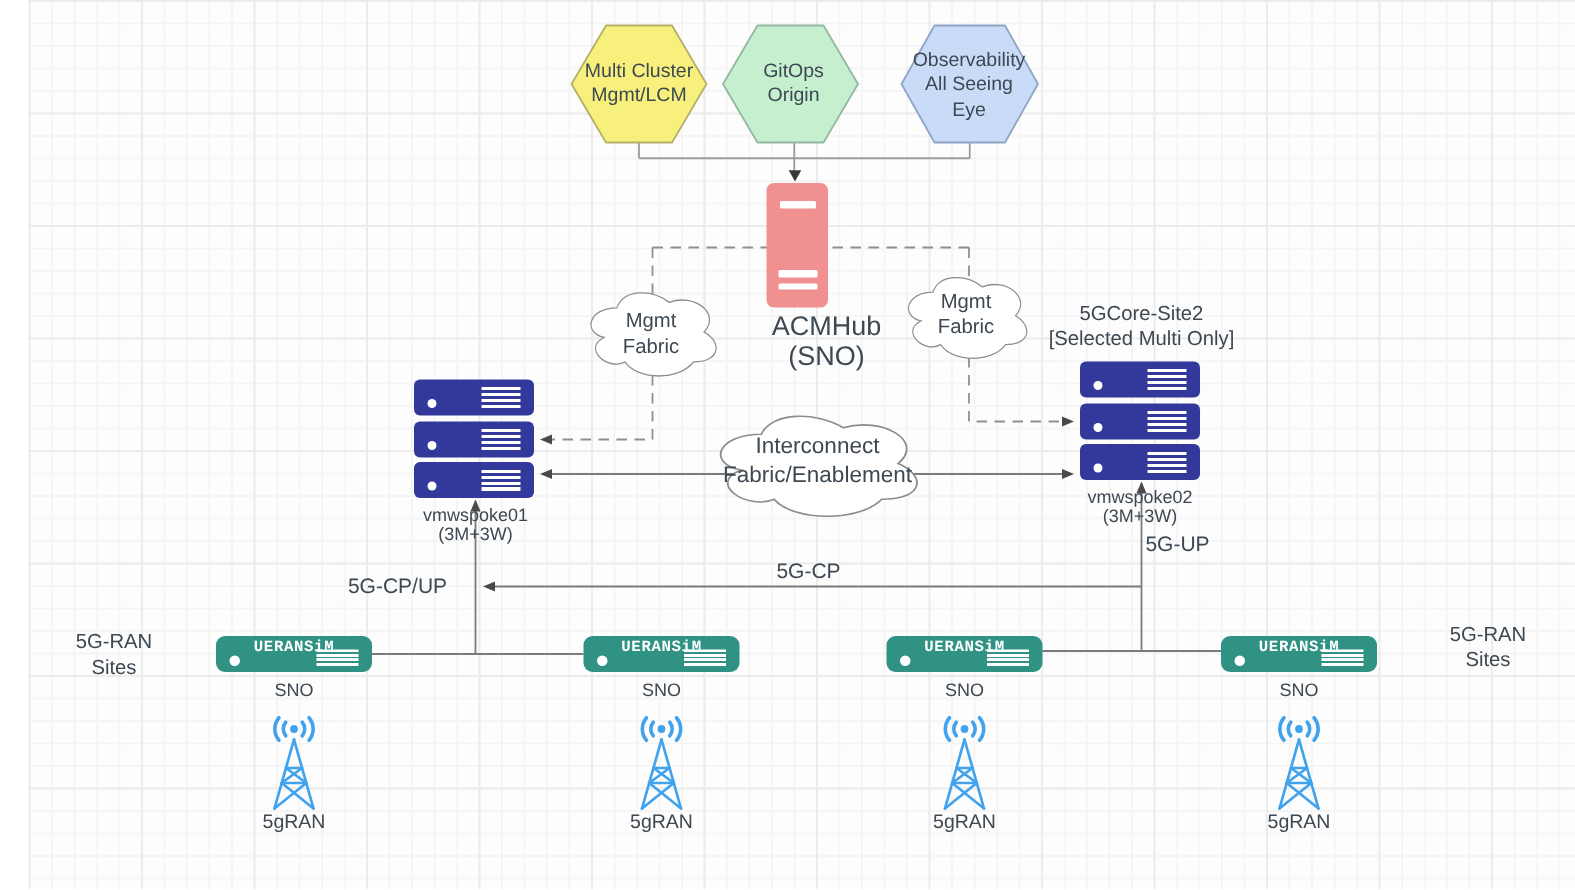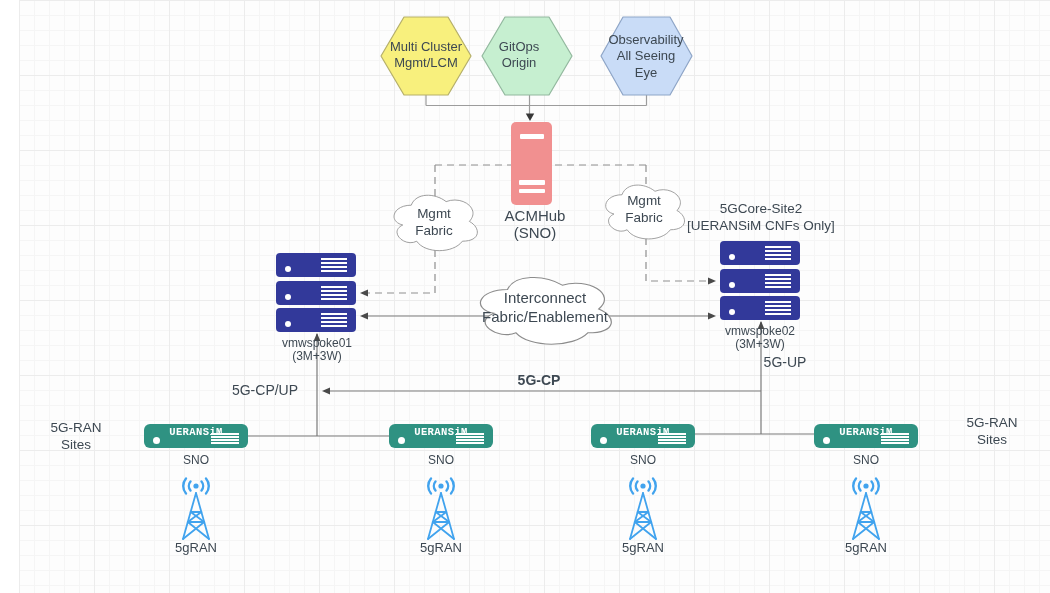--- a/index.html
+++ b/index.html
@@ -124,32 +124,32 @@
     </g>
 
     <use href="#antennaSym" transform="translate(157,477)"></use>
     <use href="#antennaSym" transform="translate(402,477)"></use>
     <use href="#antennaSym" transform="translate(604,477)"></use>
     <use href="#antennaSym" transform="translate(827,477)"></use>
   </svg>
 
   <div class="label" style="left:357px;top:39px;width:100px;font-size:13px;">Multi Cluster
 Mgmt/LCM</div>
-  <div class="label" style="left:450px;top:39px;width:100px;font-size:13px;">GitOps
+  <div class="label" style="left:460px;top:39px;width:100px;font-size:13px;">GitOps
 Origin</div>
   <div class="label" style="left:577px;top:32px;width:100px;font-size:13px;">Observability
 All Seeing
 Eye</div>
 
   <div class="hub-box">
     <span class="hub-stripe" style="top:12px;width:24px;height:4.5px;"></span>
     <span class="hub-stripe" style="top:58px;width:26px;height:4.5px;"></span>
     <span class="hub-stripe" style="top:66.5px;width:26px;height:4.5px;"></span>
   </div>
-  <div class="label" style="left:476px;top:208px;width:80px;font-size:15px;line-height:1.1;">ACMHub
+  <div class="label" style="left:492px;top:208px;width:80px;font-size:18px;line-height:1.1;">ACMHub
 (SNO)</div>
 
   <div class="label" style="left:375px;top:206px;width:80px;font-size:13.5px;">Mgmt
 Fabric</div>
   <div class="label" style="left:585px;top:193px;width:80px;font-size:13.5px;">Mgmt
 Fabric</div>
   <div class="label" style="left:446px;top:289px;width:160px;font-size:15px;">Interconnect
 Fabric/Enablement</div>
 
   <div class="srv" style="left:257px;top:253px;">
@@ -161,38 +161,38 @@
     <span class="vents"></span>
   </div>
   <div class="srv" style="left:257px;top:308px;">
     <span class="dot"></span>
     <span class="vents"></span>
   </div>
   <div class="label" style="left:248px;top:337px;width:100px;font-size:12px;line-height:1.05;">vmwspoke01
 (3M+3W)</div>
 
   <div class="label" style="left:647px;top:201px;width:190px;font-size:13.5px;">5GCore-Site2
-[UERANSiM CNFs Only]</div>
+[Selected Multi Only]</div>
   <div class="srv" style="left:701px;top:241px;">
     <span class="dot"></span>
     <span class="vents"></span>
   </div>
   <div class="srv" style="left:701px;top:269px;">
     <span class="dot"></span>
     <span class="vents"></span>
   </div>
   <div class="srv" style="left:701px;top:296px;">
     <span class="dot"></span>
     <span class="vents"></span>
   </div>
   <div class="label" style="left:691px;top:325px;width:100px;font-size:12px;line-height:1.05;">vmwspoke02
 (3M+3W)</div>
 
   <div class="label" style="left:201px;top:382px;width:90px;font-size:14px;">5G-CP/UP</div>
-  <div class="label" style="left:480px;top:372px;width:80px;font-size:14px;font-weight:bold;">5G-CP</div>
+  <div class="label" style="left:480px;top:372px;width:80px;font-size:14px;">5G-CP</div>
   <div class="label" style="left:726px;top:354px;width:80px;font-size:14px;">5G-UP</div>
 
   <div class="ue-box" style="left:125px;top:424px;">
     <span class="ue-name">UERANSiM</span>
     <span class="dot"></span>
     <span class="vents"></span>
   </div>
   <div class="ue-box" style="left:370px;top:424px;">
     <span class="ue-name">UERANSiM</span>
     <span class="dot"></span>

